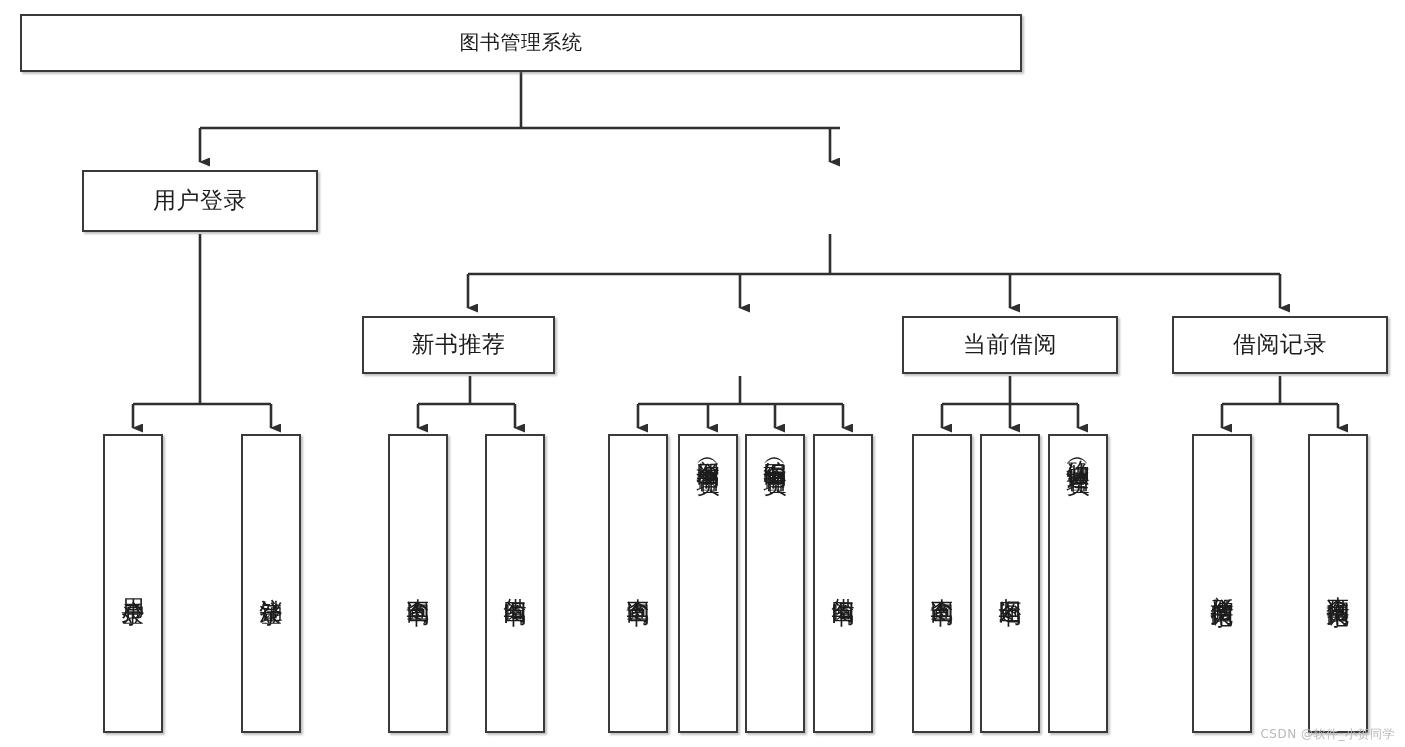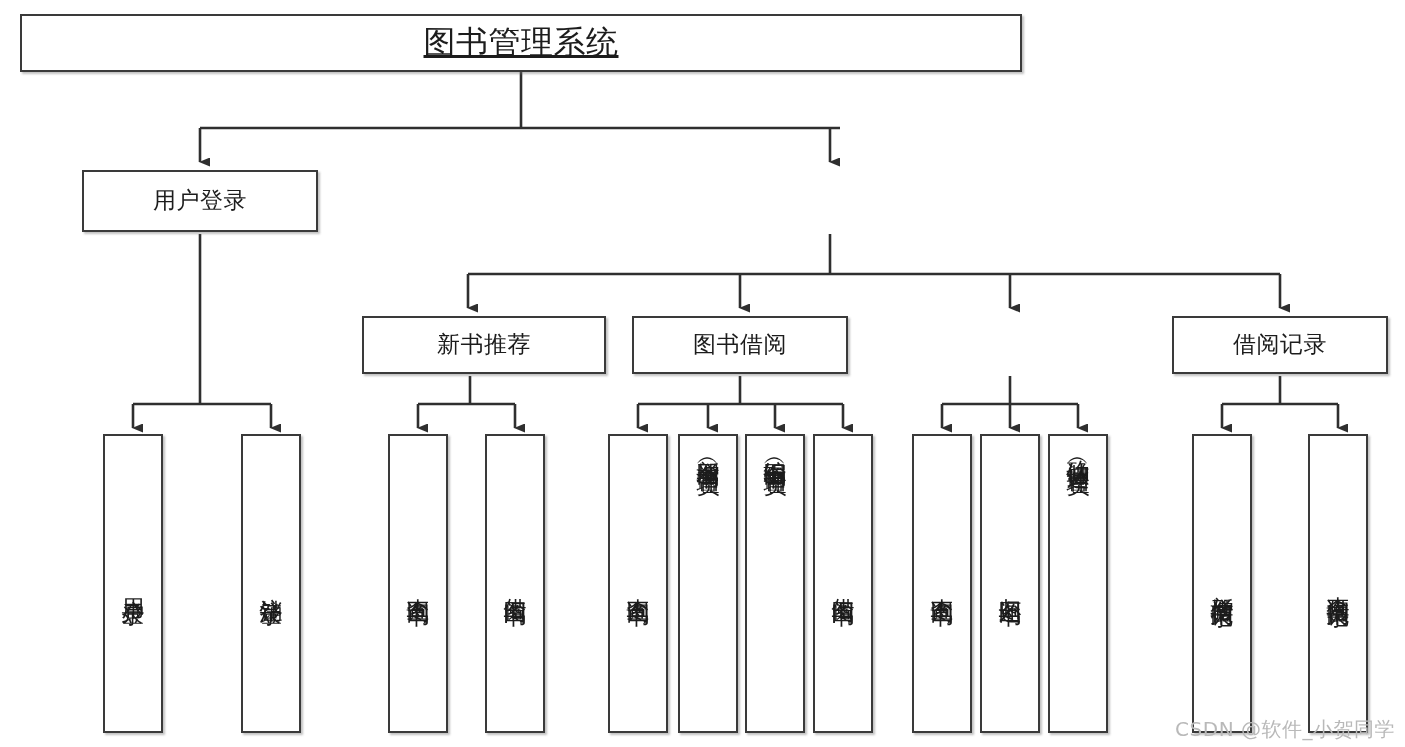--- a/index.html
+++ b/index.html
@@ -36,21 +36,21 @@
     justify-content: center;
     z-index: 2;
   }
   .node .label {
     color: #1c1c1c;
     font-size: 23px;
     line-height: 1.18;
     letter-spacing: 0.5px;
     white-space: nowrap;
   }
-  .node.root .label { font-size: 32px; text-decoration: underline; }
+  .node.root .label { font-size: 20px; }
   .node.vertical {
     align-items: flex-start;
     justify-content: center;
     padding-top: 6px;
   }
   .node.vertical .label {
     writing-mode: vertical-rl;
     text-orientation: upright;
     font-size: 23px;
     letter-spacing: 2px;
@@ -58,21 +58,21 @@
     line-height: 1;
   }
   .node.vertical.centered {
     align-items: center;
     padding-top: 0;
   }
   #watermark {
     position: absolute;
     right: 10px;
     bottom: 4px;
-    font-size: 20px;
+    font-size: 12px;
     color: #b9b9b9;
     letter-spacing: 0.5px;
     z-index: 5;
     white-space: nowrap;
   }
 </style>
 </head>
 <body>
 
 <div id="canvas">
@@ -130,25 +130,25 @@
   </svg>
 
   <div class="node root" style="left:20px; top:14px; width:1002px; height:58px;">
     <span class="label">图书管理系统</span>
   </div>
 
   <div class="node" style="left:82px; top:170px; width:236px; height:62px;">
     <span class="label">用户登录</span>
   </div>
 
-  <div class="node" style="left:362px; top:316px; width:244px; height:58px;">
+  <div class="node" style="left:362px; top:316px; width:193px; height:58px;">
     <span class="label">新书推荐</span>
   </div>
-  <div class="node" style="left:632px; top:316px; width:216px; height:58px;">
-    <span class="label">图书借阅</span>
+  <div class="node" style="left:902px; top:316px; width:216px; height:58px;">
+    <span class="label">当前借阅</span>
   </div>
   <div class="node" style="left:1172px; top:316px; width:216px; height:58px;align-items:center;">
     <span class="label">借阅记录</span>
   </div>
 
   <div class="node vertical centered" style="left:103px; top:434px; width:60px; height:299px;">
     <span class="label">用户登录</span>
   </div>
   <div class="node vertical centered" style="left:241px; top:434px; width:60px; height:299px;">
     <span class="label">注销登录</span>

